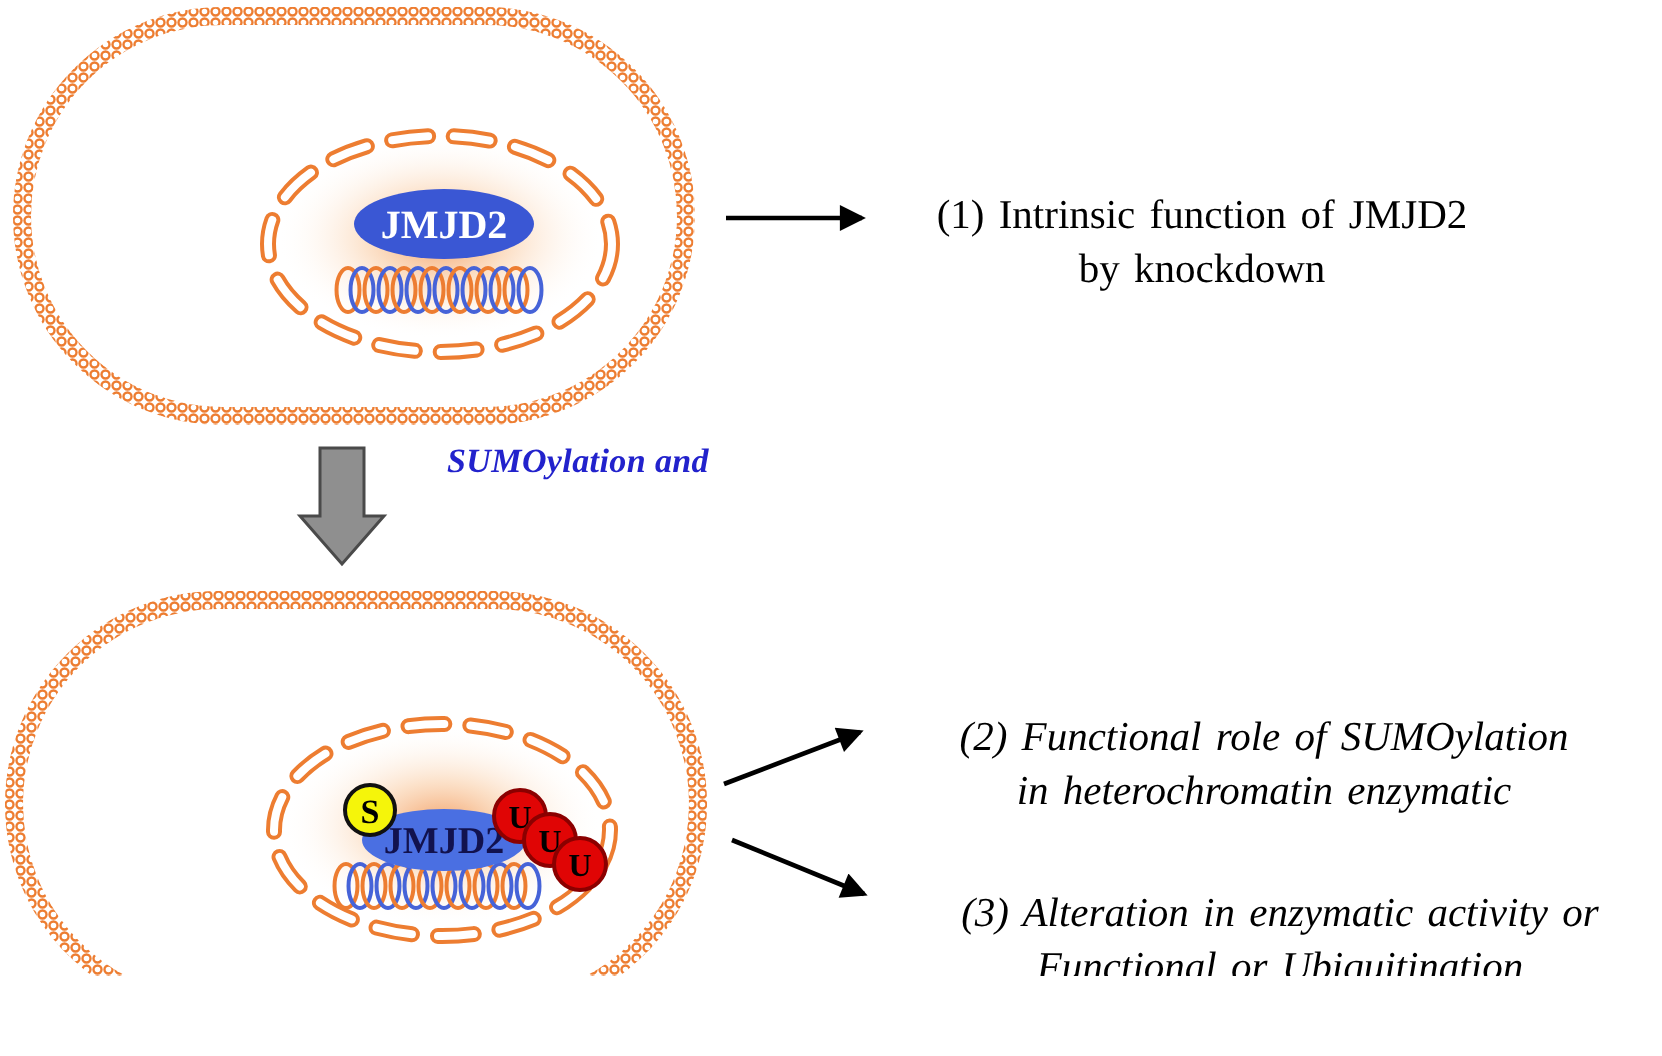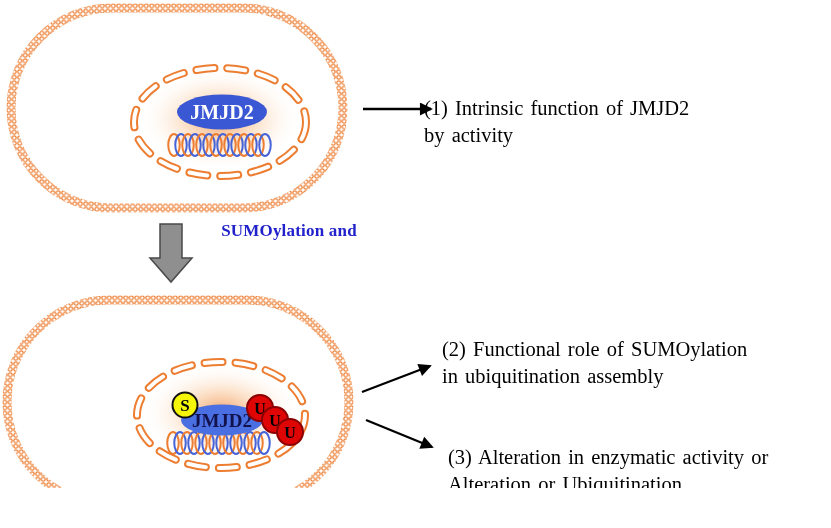--- a/index.html
+++ b/index.html
@@ -2,25 +2,25 @@
 <html><head>
 <meta charset="utf-8">
 <style>
   html,body{margin:0;padding:0;background:#ffffff;}
   .canvas{
     position:relative;width:831px;height:488px;background:#ffffff;overflow:hidden;
     font-family:"Liberation Serif","DejaVu Serif",serif;
   }
   .abs{position:absolute;}
   svg{display:block;}
-  .annot{position:absolute;color:#000;font-size:20.5px;line-height:27px;word-spacing:2px;}
+  .annot{position:absolute;text-align:center;color:#000;font-size:20.5px;line-height:27px;word-spacing:2px;}
   .annot div{white-space:nowrap;}
   .process-label{
     position:absolute;text-align:center;font-weight:bold;font-size:17px;line-height:20.5px;
-    letter-spacing:0.2px;white-space:nowrap;
+    letter-spacing:0.2px;white-space:nowrap;font-style:italic;
   }
 </style>
 </head>
 <body>
 
 <div class="canvas">
 
   <svg class="abs" style="left:6px;top:3px;" width="342" height="210" viewBox="0 0 342 210">
     <defs>
       <pattern id="coilT" width="5.5" height="5.5" patternUnits="userSpaceOnUse">
@@ -126,26 +126,26 @@
 
     <polygon points="160,224 182,224 182,258 192,258 171,282 150,258 160,258" stroke="#4A4A4A" stroke-width="1.5" fill="#8F8F8F"></polygon>
   </svg>
 
   <div class="process-label" style="left:194px;top:221px;width:190px;color:#2222CC;">
     <div>SUMOylation and</div>
   </div>
 
   <div class="annot" style="left:424px;top:95px;width:354px;">
     <div>(1) Intrinsic function of JMJD2</div>
-    <div>by activity</div>
+    <div>by knockdown</div>
   </div>
 
-  <div class="annot" style="left:442px;top:336px;width:380px;">
+  <div class="annot" style="left:442px;top:356px;width:380px;font-style:italic;">
     <div>(2) Functional role of SUMOylation</div>
-    <div>in ubiquitination assembly</div>
+    <div>in heterochromatin enzymatic</div>
   </div>
 
-  <div class="annot" style="left:448px;top:444px;width:384px;">
+  <div class="annot" style="left:448px;top:444px;width:384px;font-style:italic;">
     <div>(3) Alteration in enzymatic activity or</div>
-    <div>Alteration or Ubiquitination</div>
+    <div>Functional or Ubiquitination</div>
   </div>
 
 </div>
 
 </body></html>

